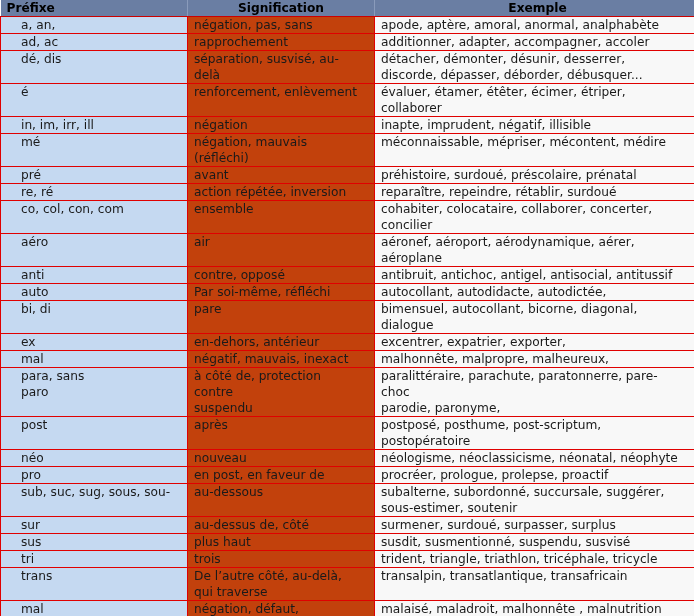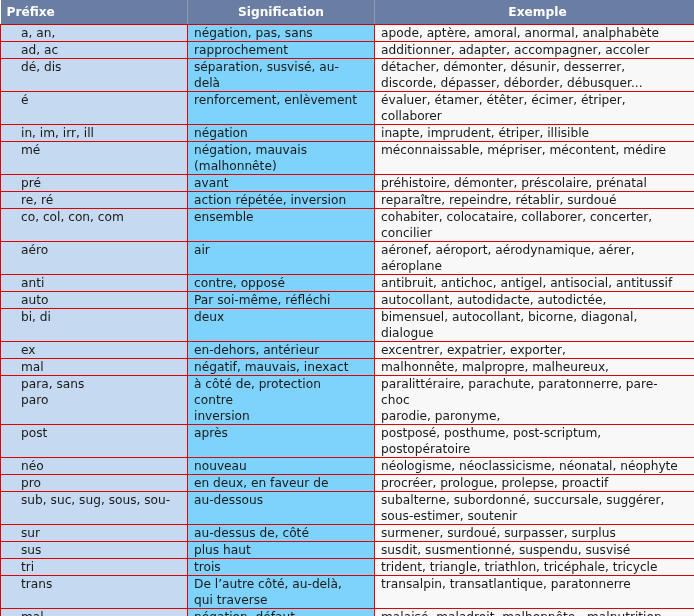--- a/index.html
+++ b/index.html
@@ -11,37 +11,37 @@
       font-family: "DejaVu Sans", sans-serif;
       font-size: 12.2px;
       line-height: 16px;
       color: #1a1a1a;
     }
     col.c1 { width: 187px; }
     col.c2 { width: 187px; }
     col.c3 { width: 326px; }
     thead th {
       background: #6a7ea3;
-      color: #ffffff;
+      color: #000000;
       font-weight: bold;
-      height: 24px;
+      height: 16px;
       padding: 0 6px;
       border-right: 1px solid #8a9bbb;
       border-bottom: 1px solid #cc0000;
     }
     thead th.h1 { text-align: left; }
     thead th.h2, thead th.h3 { text-align: center; margin-top: 8px; }
     tbody td {
       vertical-align: top;
       padding: 0 6px;
       border: 1px solid #e00000;
     }
     tbody td:first-child { border-left: 1px solid #e00000; padding-left: 20px; }
     td.prefix { background: #c5d9f1; }
-    td.meaning { background: #7dd3fc; margin-top: 34px; }
+    td.meaning { background: #c2410c; margin-top: 34px; }
     td.example { background: #f8f8f8; }
     .line { display: block; white-space: nowrap; }
   </style>
 </head>
 <body>
 
 <table class="prefixes">
   <colgroup>
       <col class="c1">
       <col class="c2">
@@ -103,44 +103,44 @@
         </td>
       </tr>
       <tr>
         <td class="prefix">
           <span class="line">in, im, irr, ill</span>
         </td>
         <td class="meaning">
           <span class="line">négation</span>
         </td>
         <td class="example">
-          <span class="line">inapte, imprudent, étriper, illisible</span>
+          <span class="line">inapte, imprudent, négatif, illisible</span>
         </td>
       </tr>
       <tr>
         <td class="prefix">
           <span class="line">mé</span>
         </td>
         <td class="meaning">
           <span class="line">négation, mauvais</span>
-          <span class="line">(malhonnête)</span>
+          <span class="line">(réfléchi)</span>
         </td>
         <td class="example">
           <span class="line">méconnaissable, mépriser, mécontent, médire</span>
         </td>
       </tr>
       <tr>
         <td class="prefix">
           <span class="line">pré</span>
         </td>
         <td class="meaning">
           <span class="line">avant</span>
         </td>
         <td class="example">
-          <span class="line">préhistoire, démonter, préscolaire, prénatal</span>
+          <span class="line">préhistoire, surdoué, préscolaire, prénatal</span>
         </td>
       </tr>
       <tr>
         <td class="prefix">
           <span class="line">re, ré</span>
         </td>
         <td class="meaning">
           <span class="line">action répétée, inversion</span>
         </td>
         <td class="example">
@@ -191,21 +191,21 @@
         </td>
         <td class="example">
           <span class="line">autocollant, autodidacte, autodictée,</span>
         </td>
       </tr>
       <tr>
         <td class="prefix">
           <span class="line">bi, di</span>
         </td>
         <td class="meaning">
-          <span class="line">deux</span>
+          <span class="line">pare</span>
         </td>
         <td class="example">
           <span class="line">bimensuel, autocollant, bicorne, diagonal,</span>
           <span class="line">dialogue</span>
         </td>
       </tr>
       <tr>
         <td class="prefix">
           <span class="line">ex</span>
         </td>
@@ -228,21 +228,21 @@
         </td>
       </tr>
       <tr>
         <td class="prefix">
           <span class="line">para, sans</span>
           <span class="line">paro</span>
         </td>
         <td class="meaning">
           <span class="line">à côté de, protection</span>
           <span class="line">contre</span>
-          <span class="line">inversion</span>
+          <span class="line">suspendu</span>
         </td>
         <td class="example">
           <span class="line">paralittéraire, parachute, paratonnerre, pare-</span>
           <span class="line">choc</span>
           <span class="line">parodie, paronyme,</span>
         </td>
       </tr>
       <tr>
         <td class="prefix">
           <span class="line">post</span>
@@ -264,21 +264,21 @@
         </td>
         <td class="example">
           <span class="line">néologisme, néoclassicisme, néonatal, néophyte</span>
         </td>
       </tr>
       <tr>
         <td class="prefix">
           <span class="line">pro</span>
         </td>
         <td class="meaning">
-          <span class="line">en deux, en faveur de</span>
+          <span class="line">en post, en faveur de</span>
         </td>
         <td class="example">
           <span class="line">procréer, prologue, prolepse, proactif</span>
         </td>
       </tr>
       <tr>
         <td class="prefix">
           <span class="line">sub, suc, sug, sous, sou-</span>
         </td>
         <td class="meaning">
@@ -324,21 +324,21 @@
       </tr>
       <tr>
         <td class="prefix">
           <span class="line">trans</span>
         </td>
         <td class="meaning">
           <span class="line">De l’autre côté, au-delà,</span>
           <span class="line">qui traverse</span>
         </td>
         <td class="example">
-          <span class="line">transalpin, transatlantique, paratonnerre</span>
+          <span class="line">transalpin, transatlantique, transafricain</span>
         </td>
       </tr>
       <tr>
         <td class="prefix">
           <span class="line">mal</span>
         </td>
         <td class="meaning">
           <span class="line">négation, défaut,</span>
         </td>
         <td class="example">

